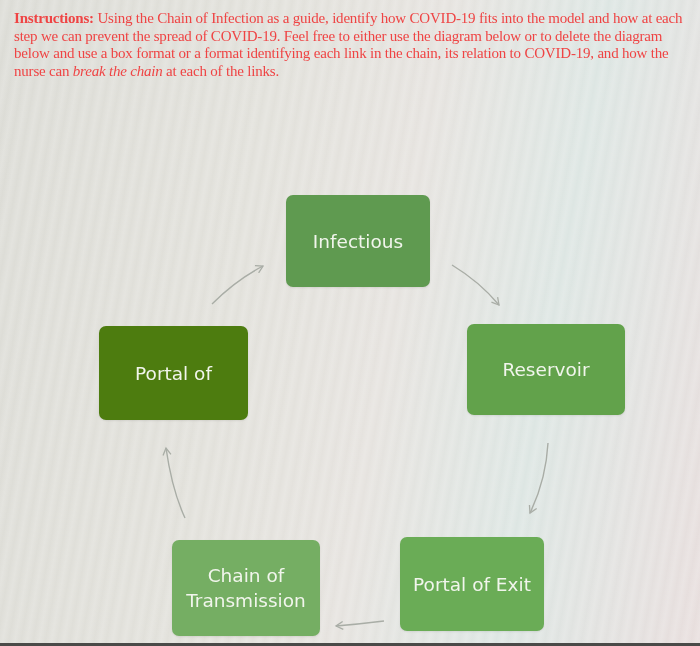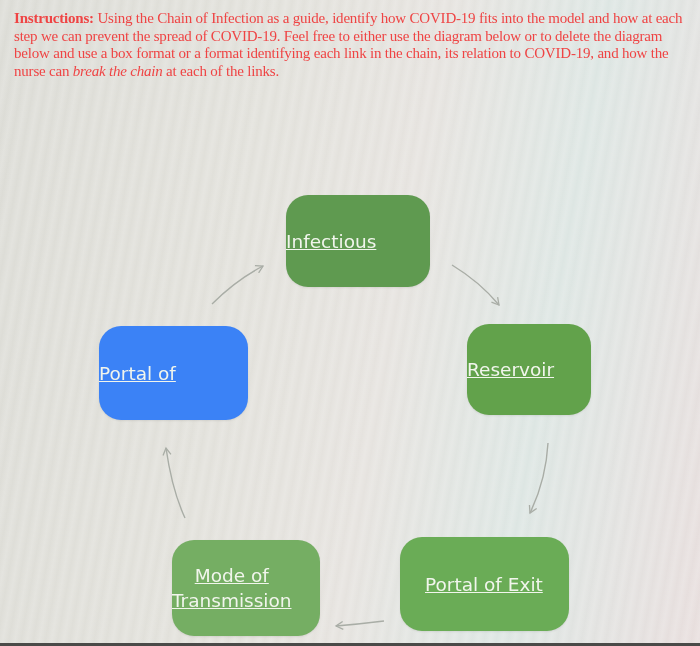--- a/index.html
+++ b/index.html
@@ -14,31 +14,31 @@
       pointer-events: none;
     }
     .instructions {
       position: absolute; left: 14px; top: 10px; width: 676px;
       font-size: 15px; line-height: 17.5px; color: #ef4444;
       letter-spacing: -0.2px;
     }
     .instructions b { font-weight: bold; }
     .instructions i { font-style: italic; }
     .node {
-      position: absolute; border-radius: 22px;
-      display: flex; align-items: center; justify-content: flex-start; text-align: center;
+      position: absolute; border-radius: 7px;
+      display: flex; align-items: center; justify-content: center; text-align: center;
       font-family: "DejaVu Sans", sans-serif; font-size: 18.5px; line-height: 25px;
-      color: #f1f5ec; box-shadow: 0 1px 2px rgba(0,0,0,0.08); text-decoration: underline;
+      color: #f1f5ec; box-shadow: 0 1px 2px rgba(0,0,0,0.08);
     }
     .node span { display: block; }
     #n-infectious { left: 286px; top: 195px; width: 144px; height: 92px; background: #5f9a50; }
-    #n-reservoir  { left: 467px; top: 324px; width: 124px; height: 91px; background: #62a24b; }
-    #n-exit       { left: 400px; top: 537px; width: 144px; height: 94px; background: #6aac56; padding-left: 25px; }
+    #n-reservoir  { left: 467px; top: 324px; width: 158px; height: 91px; background: #62a24b; }
+    #n-exit       { left: 400px; top: 537px; width: 144px; height: 94px; background: #6aac56; }
     #n-mode       { left: 172px; top: 540px; width: 148px; height: 96px; background: #75ae63; }
-    #n-entry      { left: 99px;  top: 326px; width: 149px; height: 94px; background: #3b82f6; }
+    #n-entry      { left: 99px;  top: 326px; width: 149px; height: 94px; background: #4d7c0f; }
     svg.arrows { position: absolute; left: 0; top: 0; }
     .bottom-strip { position: absolute; left: 0; bottom: 0; width: 700px; height: 3px; background: #4a4a48; }
   </style>
 </head>
 <body>
 
 <div class="stripes"></div>
 
 <div class="instructions"><b>Instructions:</b><span> Using the Chain of Infection as a guide, identify how COVID-19 fits into the model and how at each step we can prevent the spread of COVID-19. Feel free to either use the diagram below or to delete the diagram below and use a box format or a format identifying each link in the chain, its relation to COVID-19, and how the nurse can </span><i>break the chain</i><span> at each of the links.</span></div>
 
@@ -65,21 +65,21 @@
       <span>Reservoir</span>
     </div>
 </div>
 <div class="node" id="n-exit">
   <div>
       <span>Portal of Exit</span>
     </div>
 </div>
 <div class="node" id="n-mode">
   <div>
-      <span>Mode of</span>
+      <span>Chain of</span>
       <span>Transmission</span>
     </div>
 </div>
 <div class="node" id="n-entry">
   <div>
       <span>Portal of</span>
     </div>
 </div>
 
 <div class="bottom-strip"></div>

